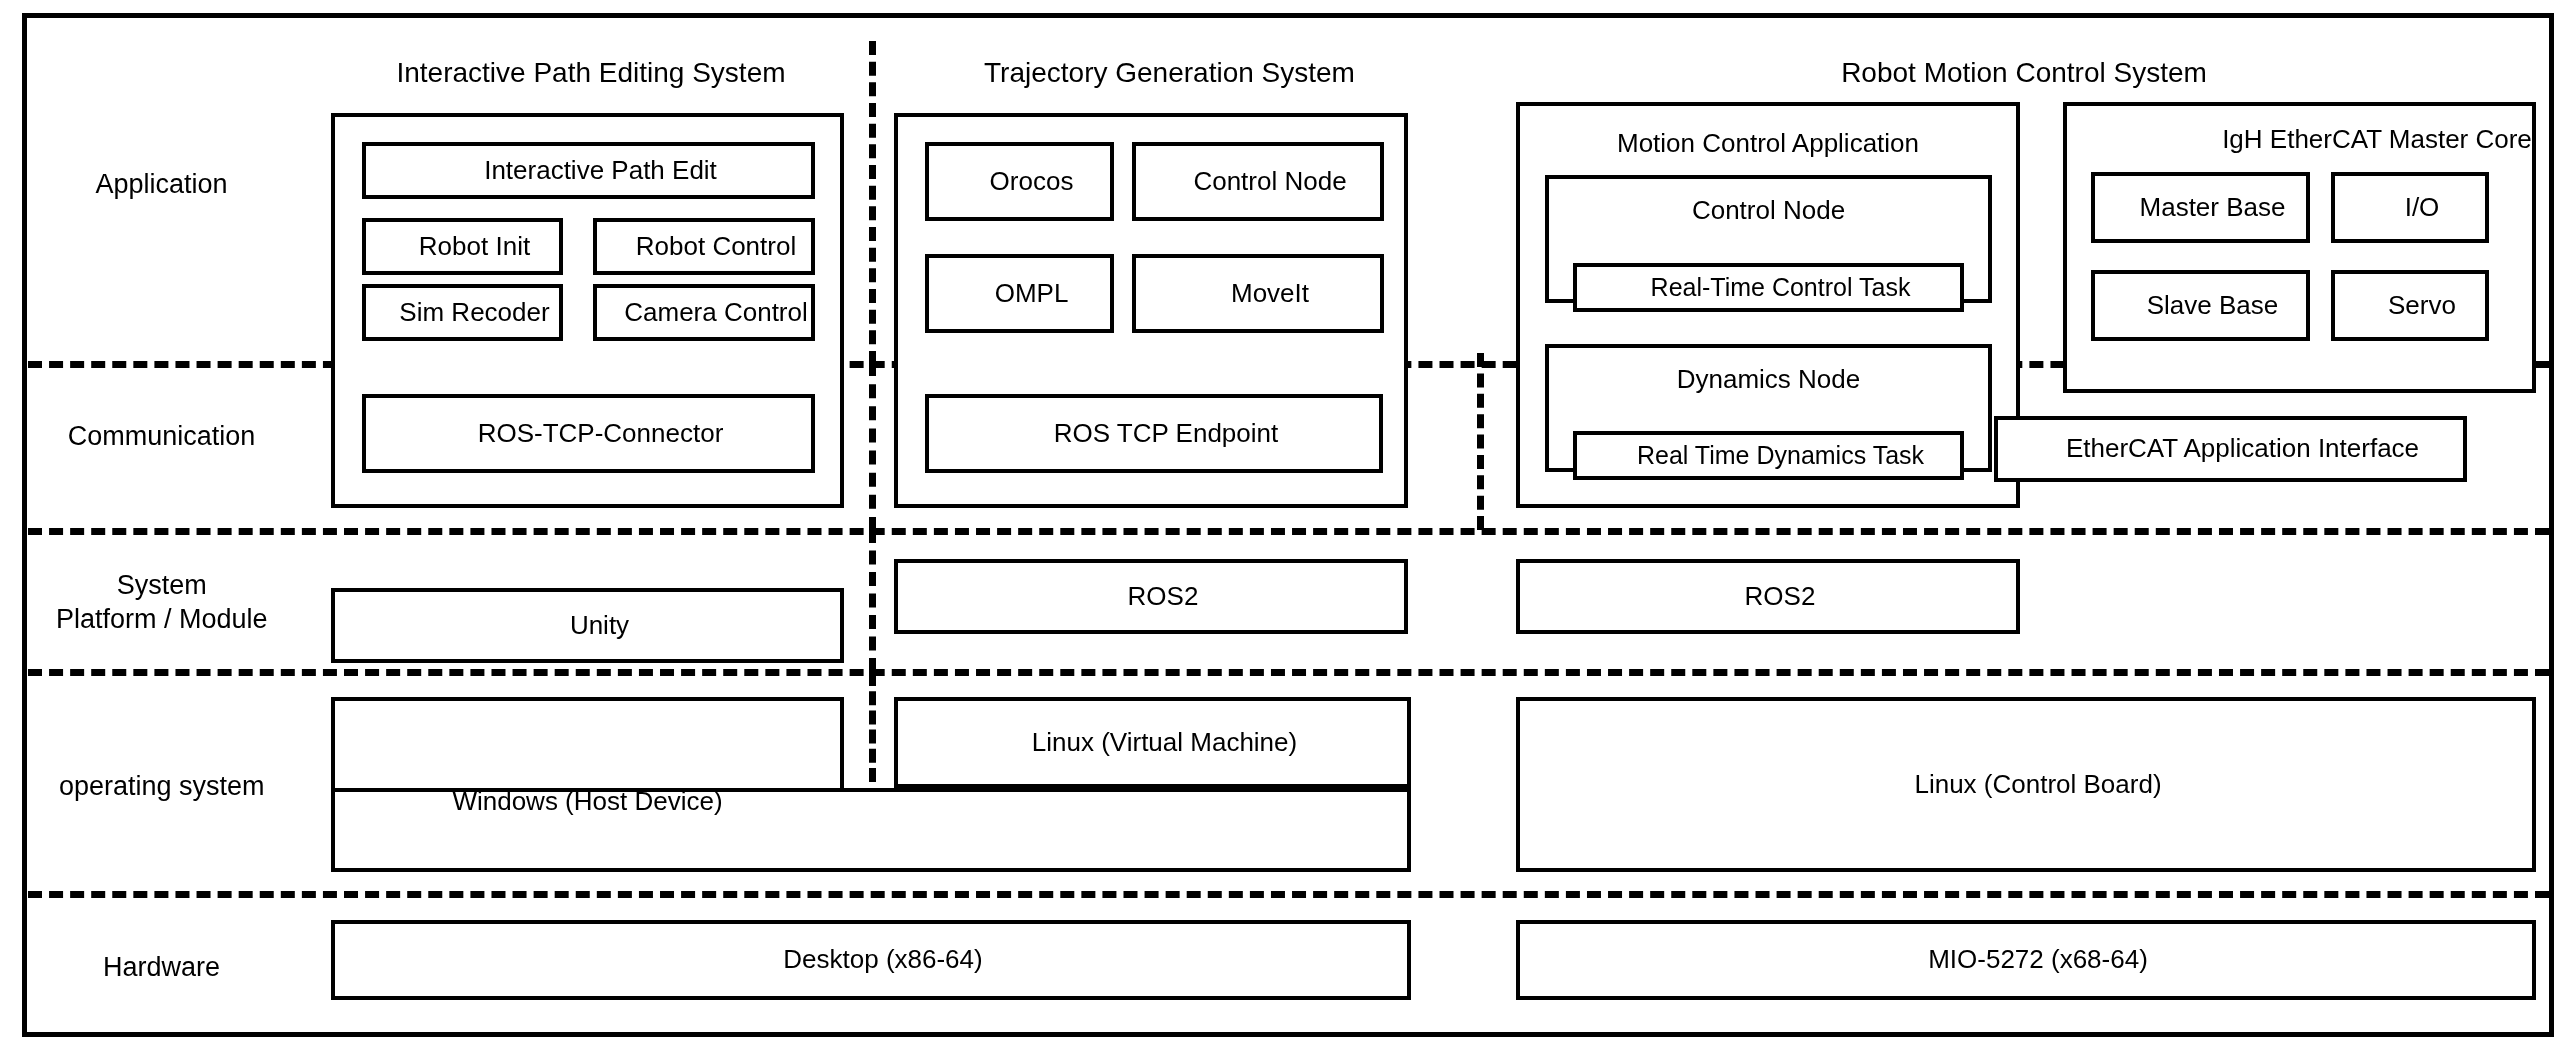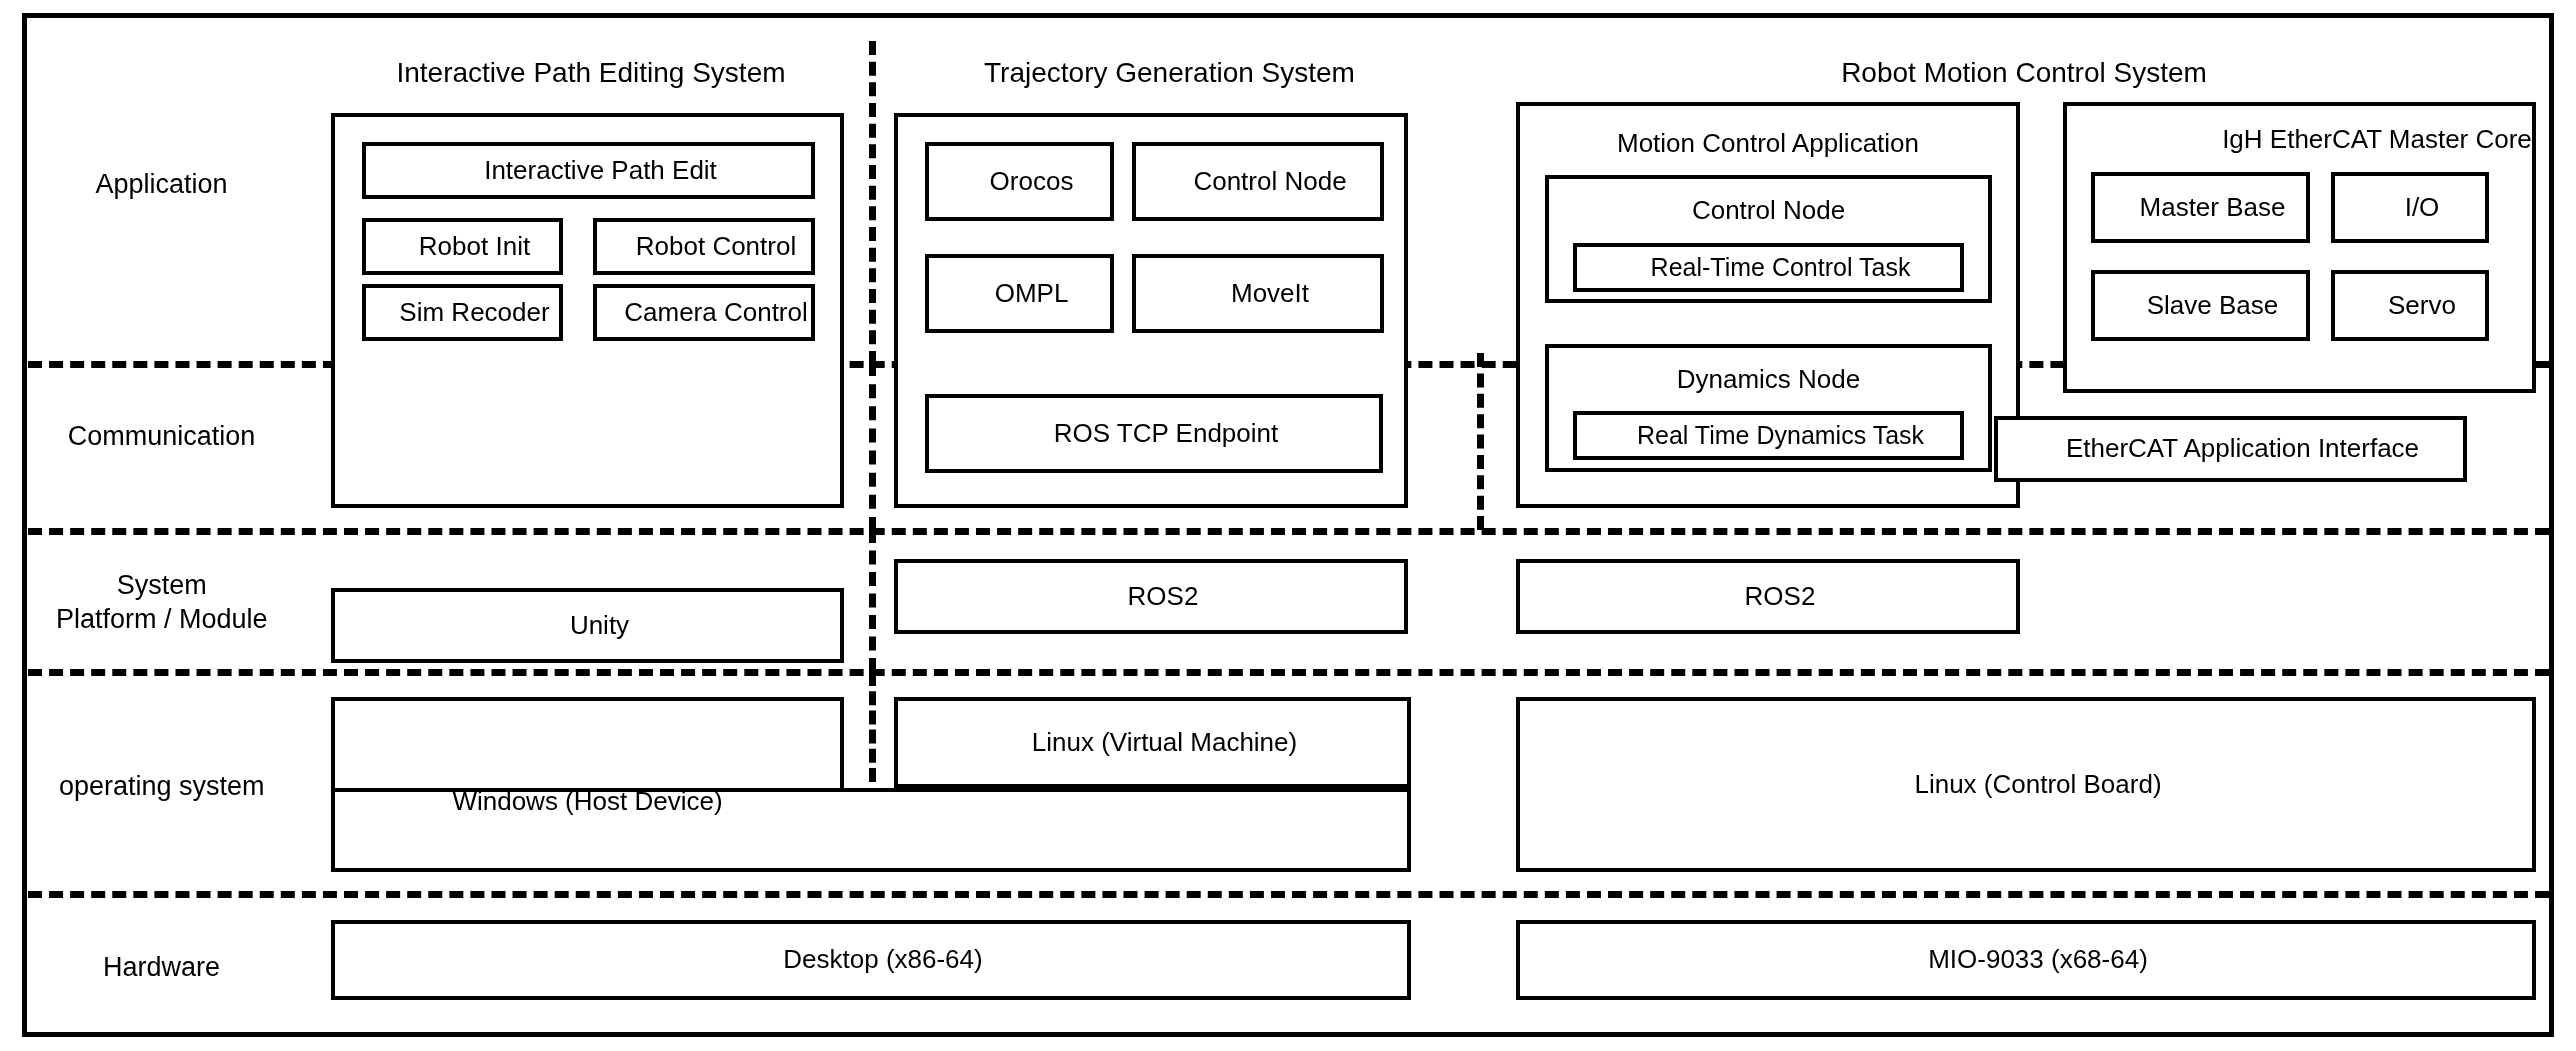--- a/index.html
+++ b/index.html
@@ -67,21 +67,21 @@
     text-align: center;
     white-space: nowrap;
   }
   .rowlabel {
     position: absolute;
     text-align: center;
     line-height: 1.25;
   }
   .t34 { font-size: 27px; }
   .t33 { font-size: 26px; }
-  .t32 { font-size: 25px; }
+  .t32 { font-size: 25px; margin-top: 20px; }
 </style>
 </head>
 <body>
 
 <div id="canvas">
 
   <div class="outer-frame"></div>
 
   <div class="hline" style="left:27.6px; top:361px; width:2521px;"></div>
   <div class="hline" style="left:27.6px; top:528px; width:2521px;"></div>
@@ -119,20 +119,21 @@
   <div class="box t33" style="left:362px; top:142px; width:453px; height:57px;">Interactive Path Edit</div>
 
   <div class="box t33" style="left:362px; top:218px; width:201px; height:57px;">Robot Init</div>
 
   <div class="box t33" style="left:593px; top:218px; width:222px; height:57px;">Robot Control</div>
 
   <div class="box t33" style="left:362px; top:284px; width:201px; height:57px;">Sim Recoder</div>
 
   <div class="box t33" style="left:593px; top:284px; width:222px; height:57px;">Camera Control</div>
 
+  <div class="box t33" style="left:362px; top:394px; width:453px; height:79px;">ROS-TCP-Connector</div>
 
   <div class="group" style="left:894px; top:113px; width:514px; height:395px;"></div>
 
   <div class="box t33" style="left:925px; top:142px; width:189px; height:79px;">Orocos</div>
 
   <div class="box t33" style="left:1132px; top:142px; width:252px; height:79px;">Control Node</div>
 
   <div class="box t33" style="left:925px; top:254px; width:189px; height:79px;">OMPL</div>
 
   <div class="box t33" style="left:1132px; top:254px; width:252px; height:79px;">MoveIt</div>
@@ -188,16 +189,16 @@
                 background:#fff;"></div>
     <div class="t33" style="position:absolute; left:0; top:72px; width:513px; text-align:center;margin-top:17px;">Windows (Host Device)</div>
   </div>
 
   <div class="box t33" style="left:894px; top:697px; width:517px; height:91px;">Linux (Virtual Machine)</div>
 
   <div class="box t33" style="left:1516px; top:697px; width:1020px; height:175px;">Linux (Control Board)</div>
 
   <div class="box t33" style="left:331px; top:920px; width:1080px; height:80px;">Desktop (x86-64)</div>
 
-  <div class="box t33" style="left:1516px; top:920px; width:1020px; height:80px;">MIO-9033 (x68-64)</div>
+  <div class="box t33" style="left:1516px; top:920px; width:1020px; height:80px;">MIO-5272 (x68-64)</div>
 
 </div>
 
 
 </body></html>

